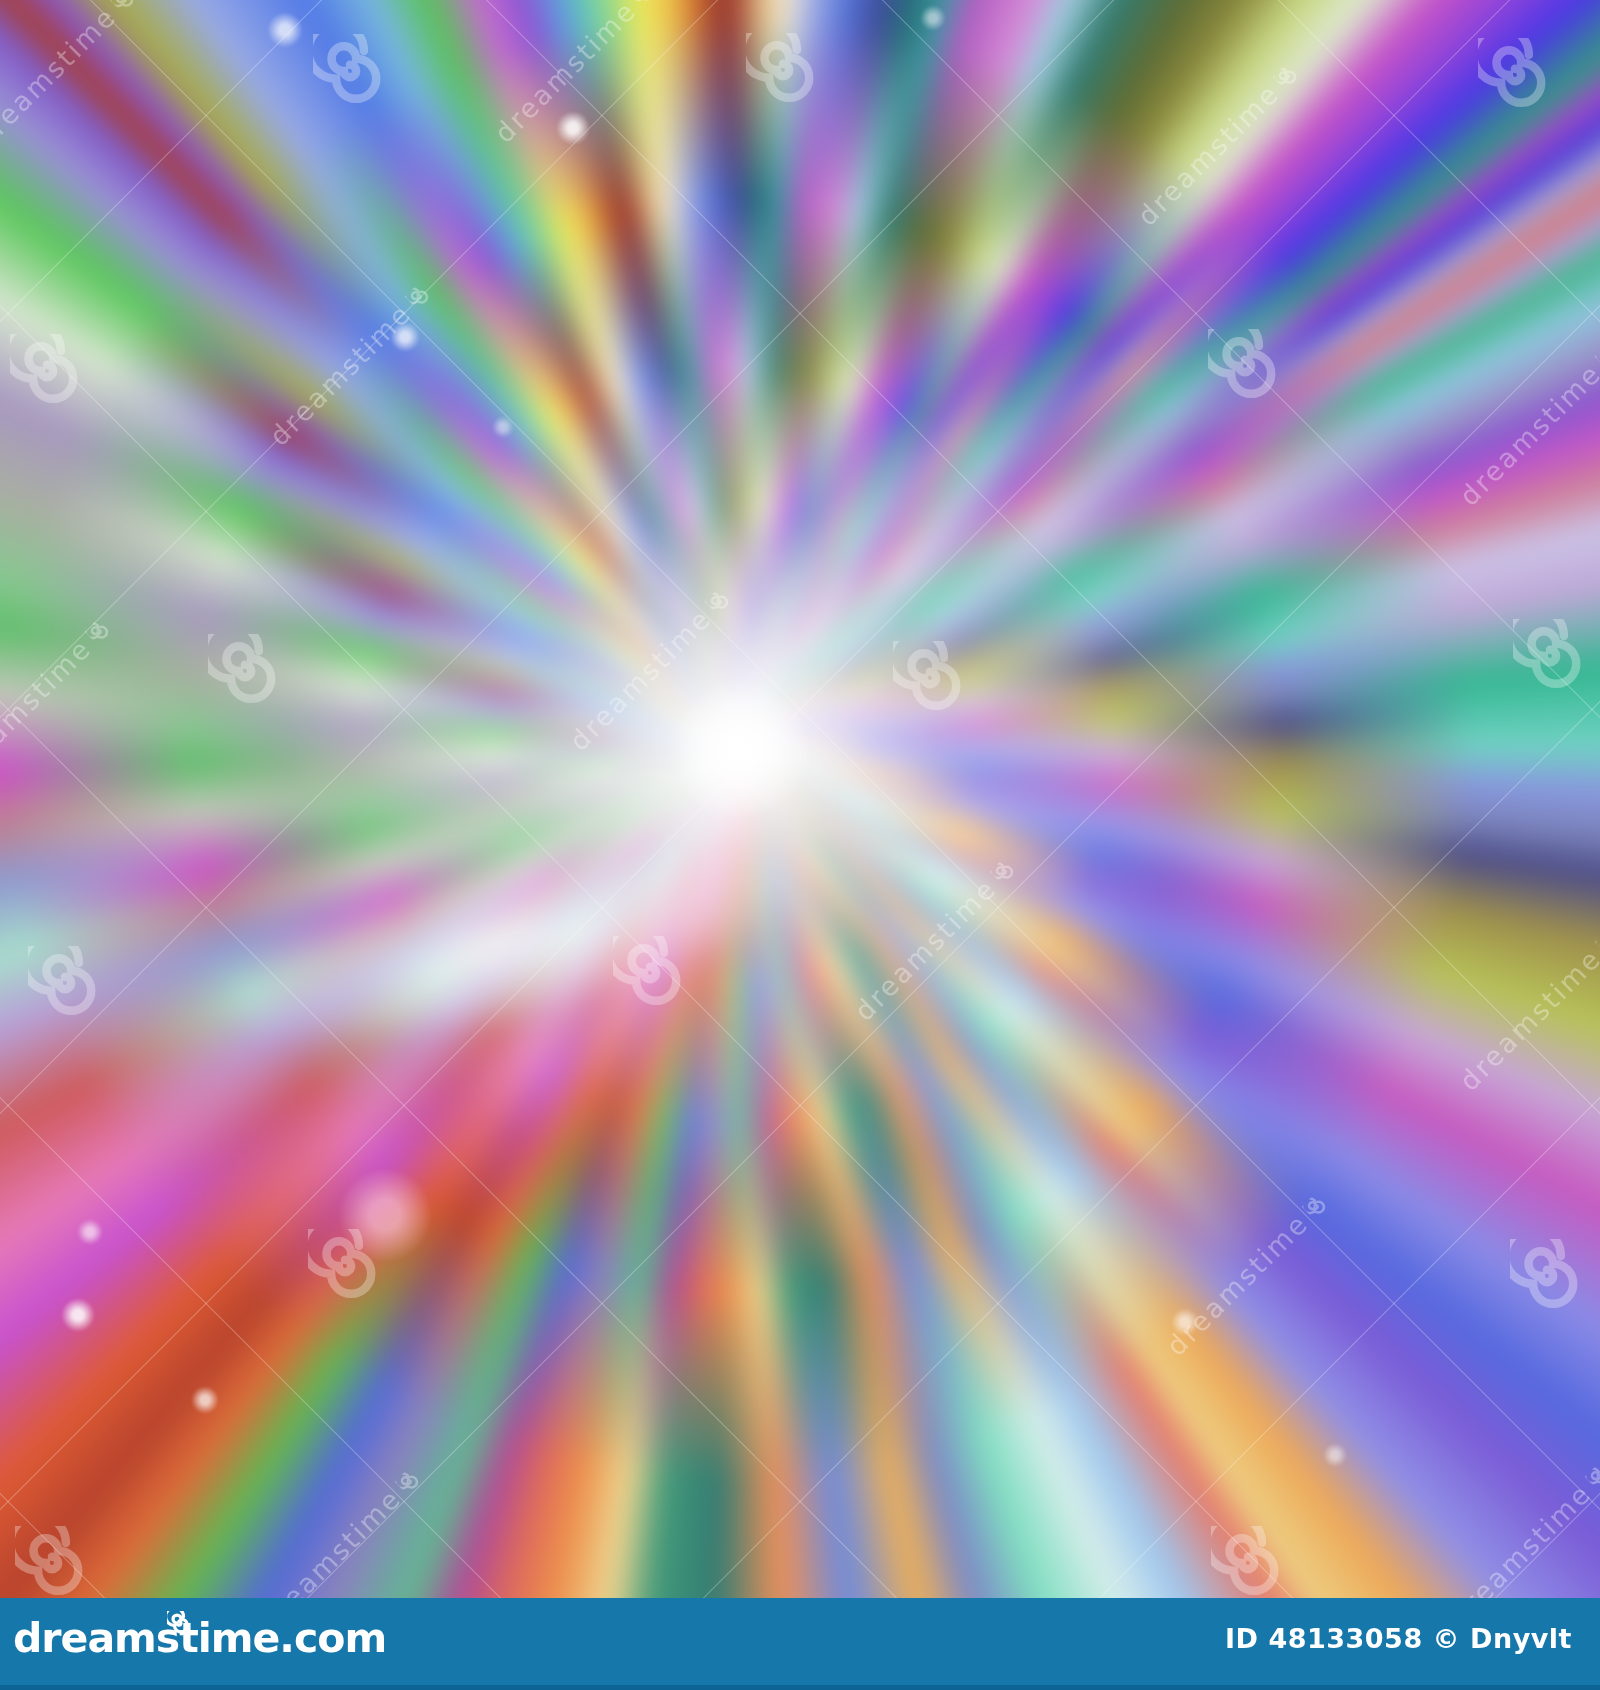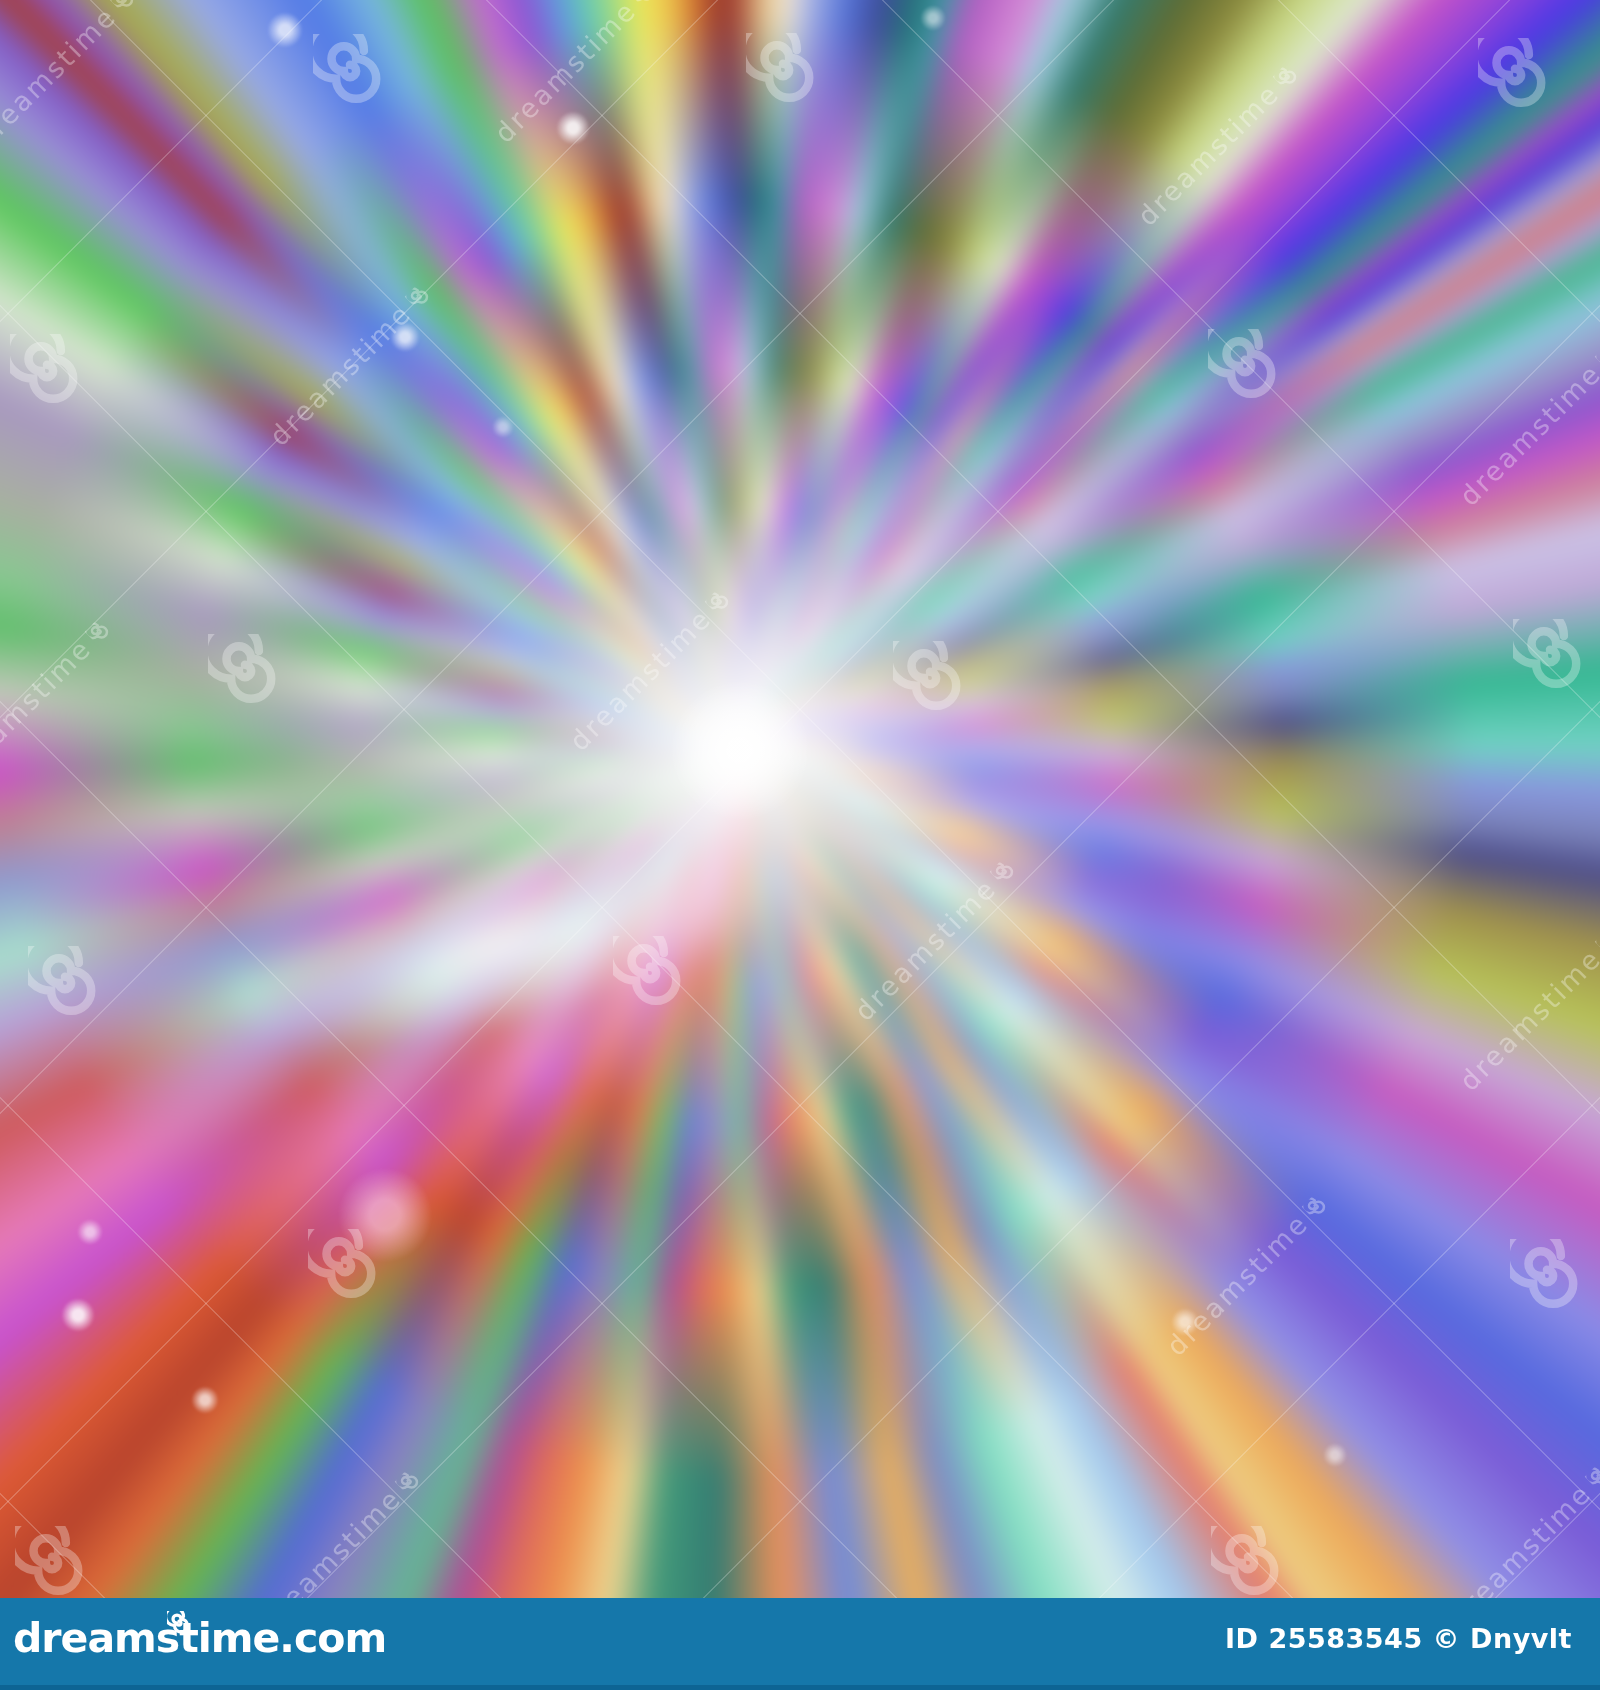--- a/index.html
+++ b/index.html
@@ -173,15 +173,15 @@
         </svg>
       </div>
     </div>
   <div class="footer" style="background: rgb(21, 119, 170); border-bottom: 5px solid rgb(13, 100, 148); color: rgb(255, 255, 255);">
     <div class="logo">
       <span>dreamstime.com</span>
       <span class="logo-spiral"><svg width="24" height="24" viewBox="0 0 48 48">
             <path d="M24 20 a4 4 0 1 1 -4 4 a8 8 0 1 1 8 -8 a13 13 0 1 1 -13 13 a18 18 0 1 1 18 -18" fill="none" stroke="#ffffff" stroke-width="6.5" stroke-linecap="round"></path>
           </svg></span>
     </div>
-    <div class="credit">ID 25583545 © Dnyvlt</div>
+    <div class="credit">ID 48133058 © Dnyvlt</div>
   </div>
 </div>
 
 </body></html>

